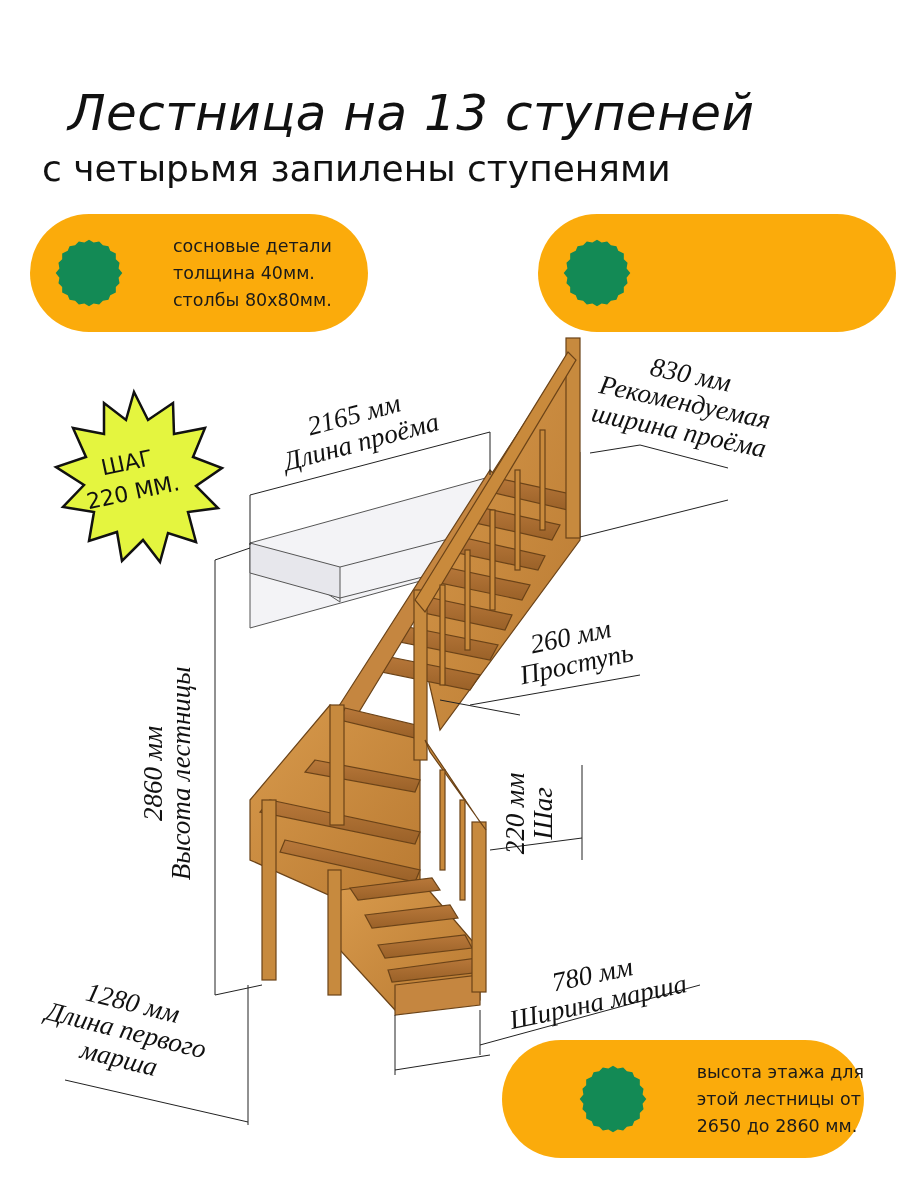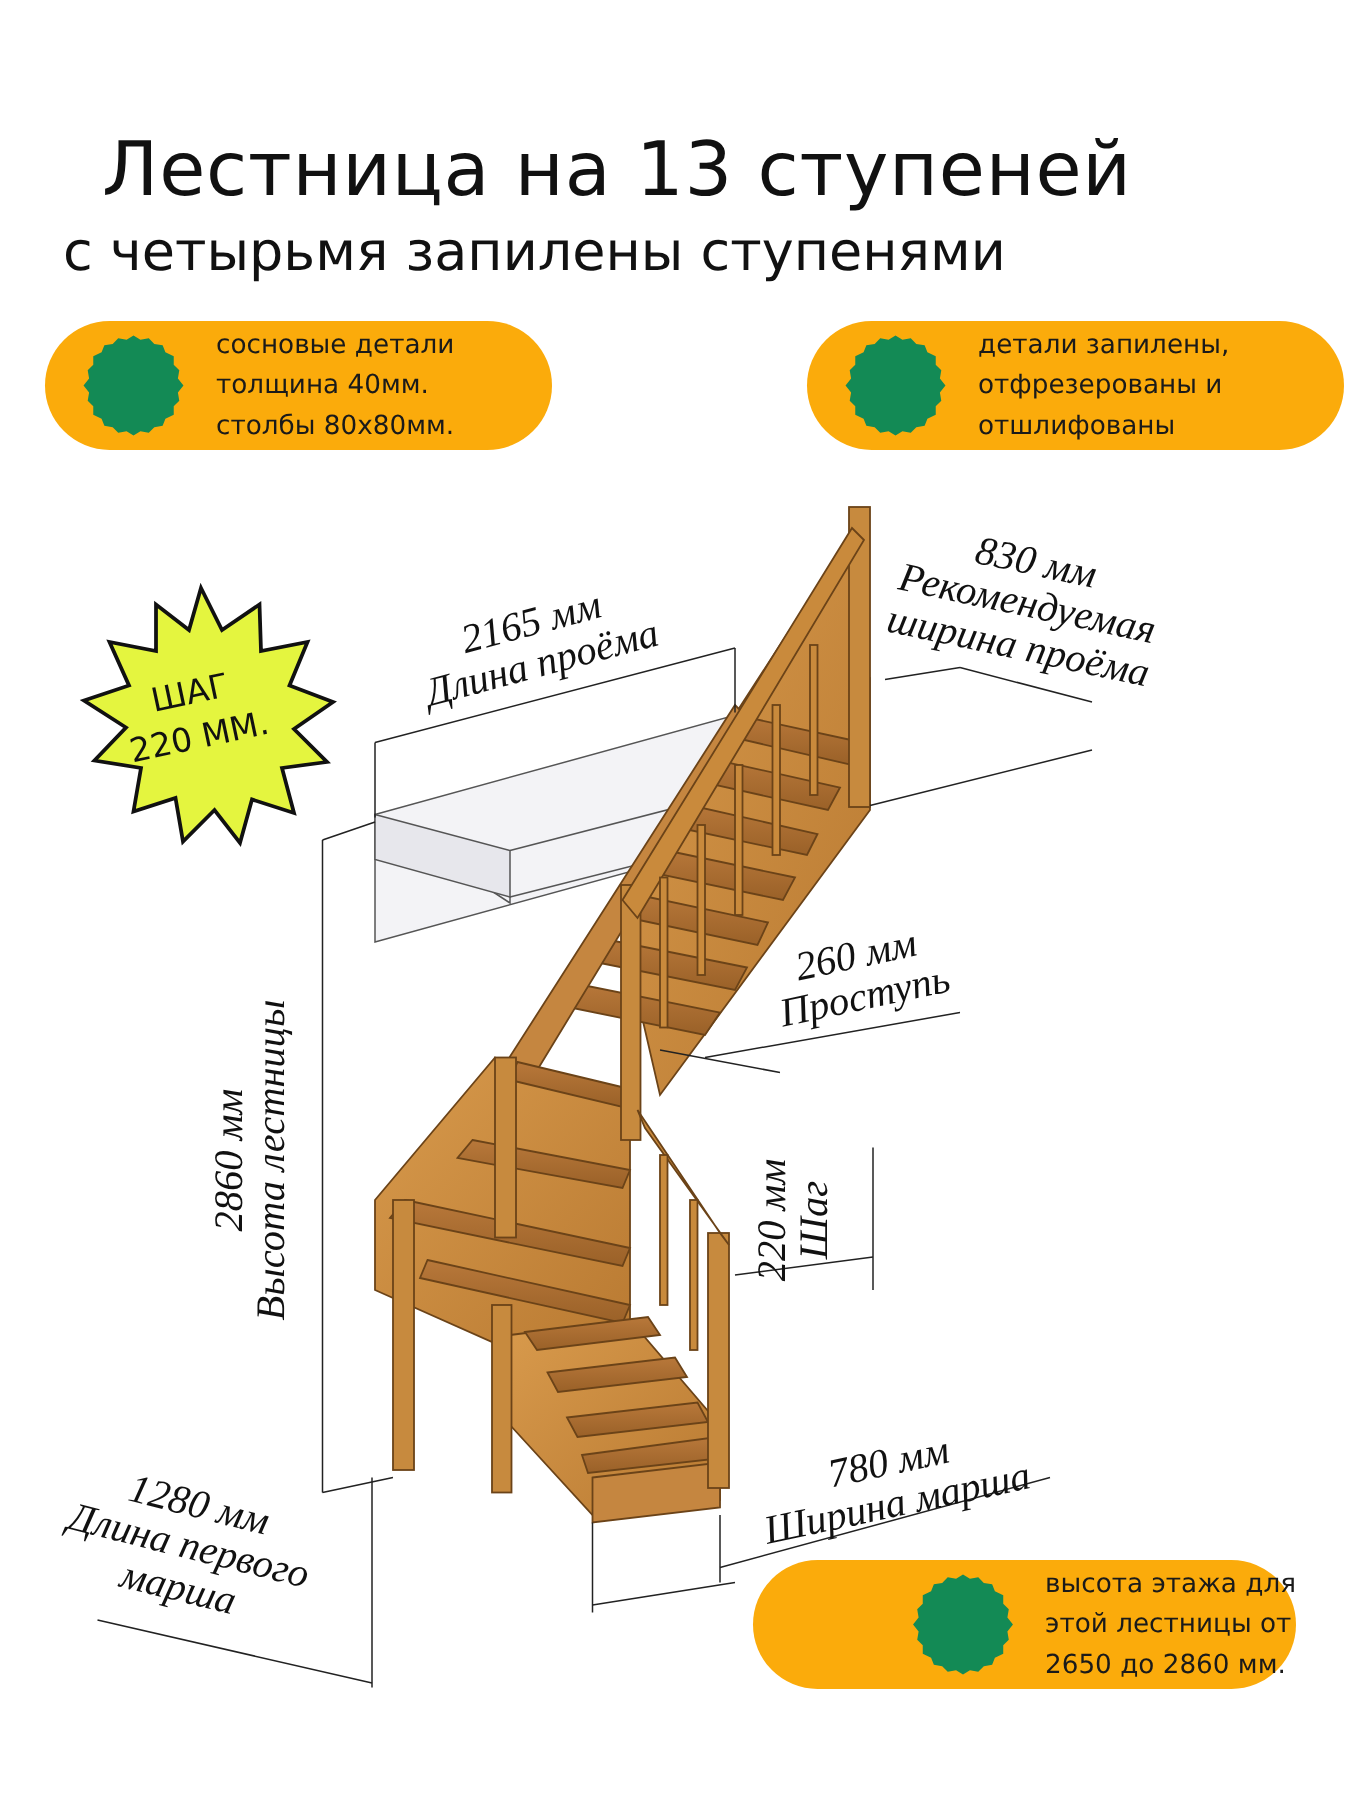--- a/index.html
+++ b/index.html
@@ -1,19 +1,19 @@
 <!DOCTYPE html>
 <html><head>
 <meta charset="utf-8">
 <style>
   html, body { margin:0; padding:0; background:#ffffff; }
   body { width:900px; height:1200px; position:relative; overflow:hidden; font-family:"DejaVu Sans", sans-serif; color:#111; }
-  .title { position:absolute; left:68px; top:84px; font-size:50px; font-weight:400; letter-spacing:0.5px; white-space:nowrap; }
+  .title { position:absolute; left:68px; top:84px; font-size:50px; font-weight:400; letter-spacing:0.5px; white-space:nowrap;font-style:italic; }
   .subtitle { position:absolute; left:42px; top:148px; font-size:36px; white-space:nowrap; }
-  .pill { position:absolute; background:#fbab0b; border-radius:60px; height:86px; display:flex; align-items:center; }
+  .pill { position:absolute; background:#fbab0b; border-radius:60px; height:118px; display:flex; align-items:center;gap:29px; }
   .pill .badge { width:74px; height:74px; margin-left:22px; flex:0 0 auto; }
   .pill .txt { margin-left:18px; font-size:17.5px; line-height:27px; color:#1a1a1a; white-space:pre-line; }
   svg.drawing { position:absolute; left:0; top:0; }
   .dim { position:absolute; font-family:"Liberation Serif", serif; font-style:italic; font-size:27px; color:#111; white-space:nowrap; line-height:1.05; text-align:center; }
   .star-text { position:absolute; left:70px; top:448px; width:120px; text-align:center; font-size:22px; line-height:30px; transform:rotate(-12deg); color:#111; }
 </style>
 </head>
 <body>
 
 <div class="title">Лестница на 13 ступеней</div>
@@ -25,23 +25,20 @@
     </svg>
   <div class="txt">сосновые детали
 толщина 40мм.
 столбы 80х80мм.</div>
 </div>
 
 <div class="pill" style="left:538px; top:214px; width:358px;">
   <svg class="badge" viewBox="-40 -40 80 80">
       <path fill="#138a55" d="M0,-36 L5,-33 L11,-34 L15,-30 L21,-29 L23,-24 L29,-21 L29,-15 L33,-11 L32,-5 L36,0 L32,5 L33,11 L29,15 L29,21 L23,24 L21,29 L15,30 L11,34 L5,33 L0,36 L-5,33 L-11,34 L-15,30 L-21,29 L-23,24 L-29,21 L-29,15 L-33,11 L-32,5 L-36,0 L-32,-5 L-33,-11 L-29,-15 L-29,-21 L-23,-24 L-21,-29 L-15,-30 L-11,-34 L-5,-33 Z"></path>
     </svg>
-  <div class="txt">детали запилены,
-отфрезерованы и
-отшлифованы</div>
 </div>
 
 <div class="pill" style="left:502px; top:1040px; width:362px;justify-content:flex-end;">
   <svg class="badge" viewBox="-40 -40 80 80">
       <path fill="#138a55" d="M0,-36 L5,-33 L11,-34 L15,-30 L21,-29 L23,-24 L29,-21 L29,-15 L33,-11 L32,-5 L36,0 L32,5 L33,11 L29,15 L29,21 L23,24 L21,29 L15,30 L11,34 L5,33 L0,36 L-5,33 L-11,34 L-15,30 L-21,29 L-23,24 L-29,21 L-29,15 L-33,11 L-32,5 L-36,0 L-32,-5 L-33,-11 L-29,-15 L-29,-21 L-23,-24 L-21,-29 L-15,-30 L-11,-34 L-5,-33 Z"></path>
     </svg>
   <div class="txt">высота этажа для
 этой лестницы от
 2650 до 2860 мм.</div>
 </div>

